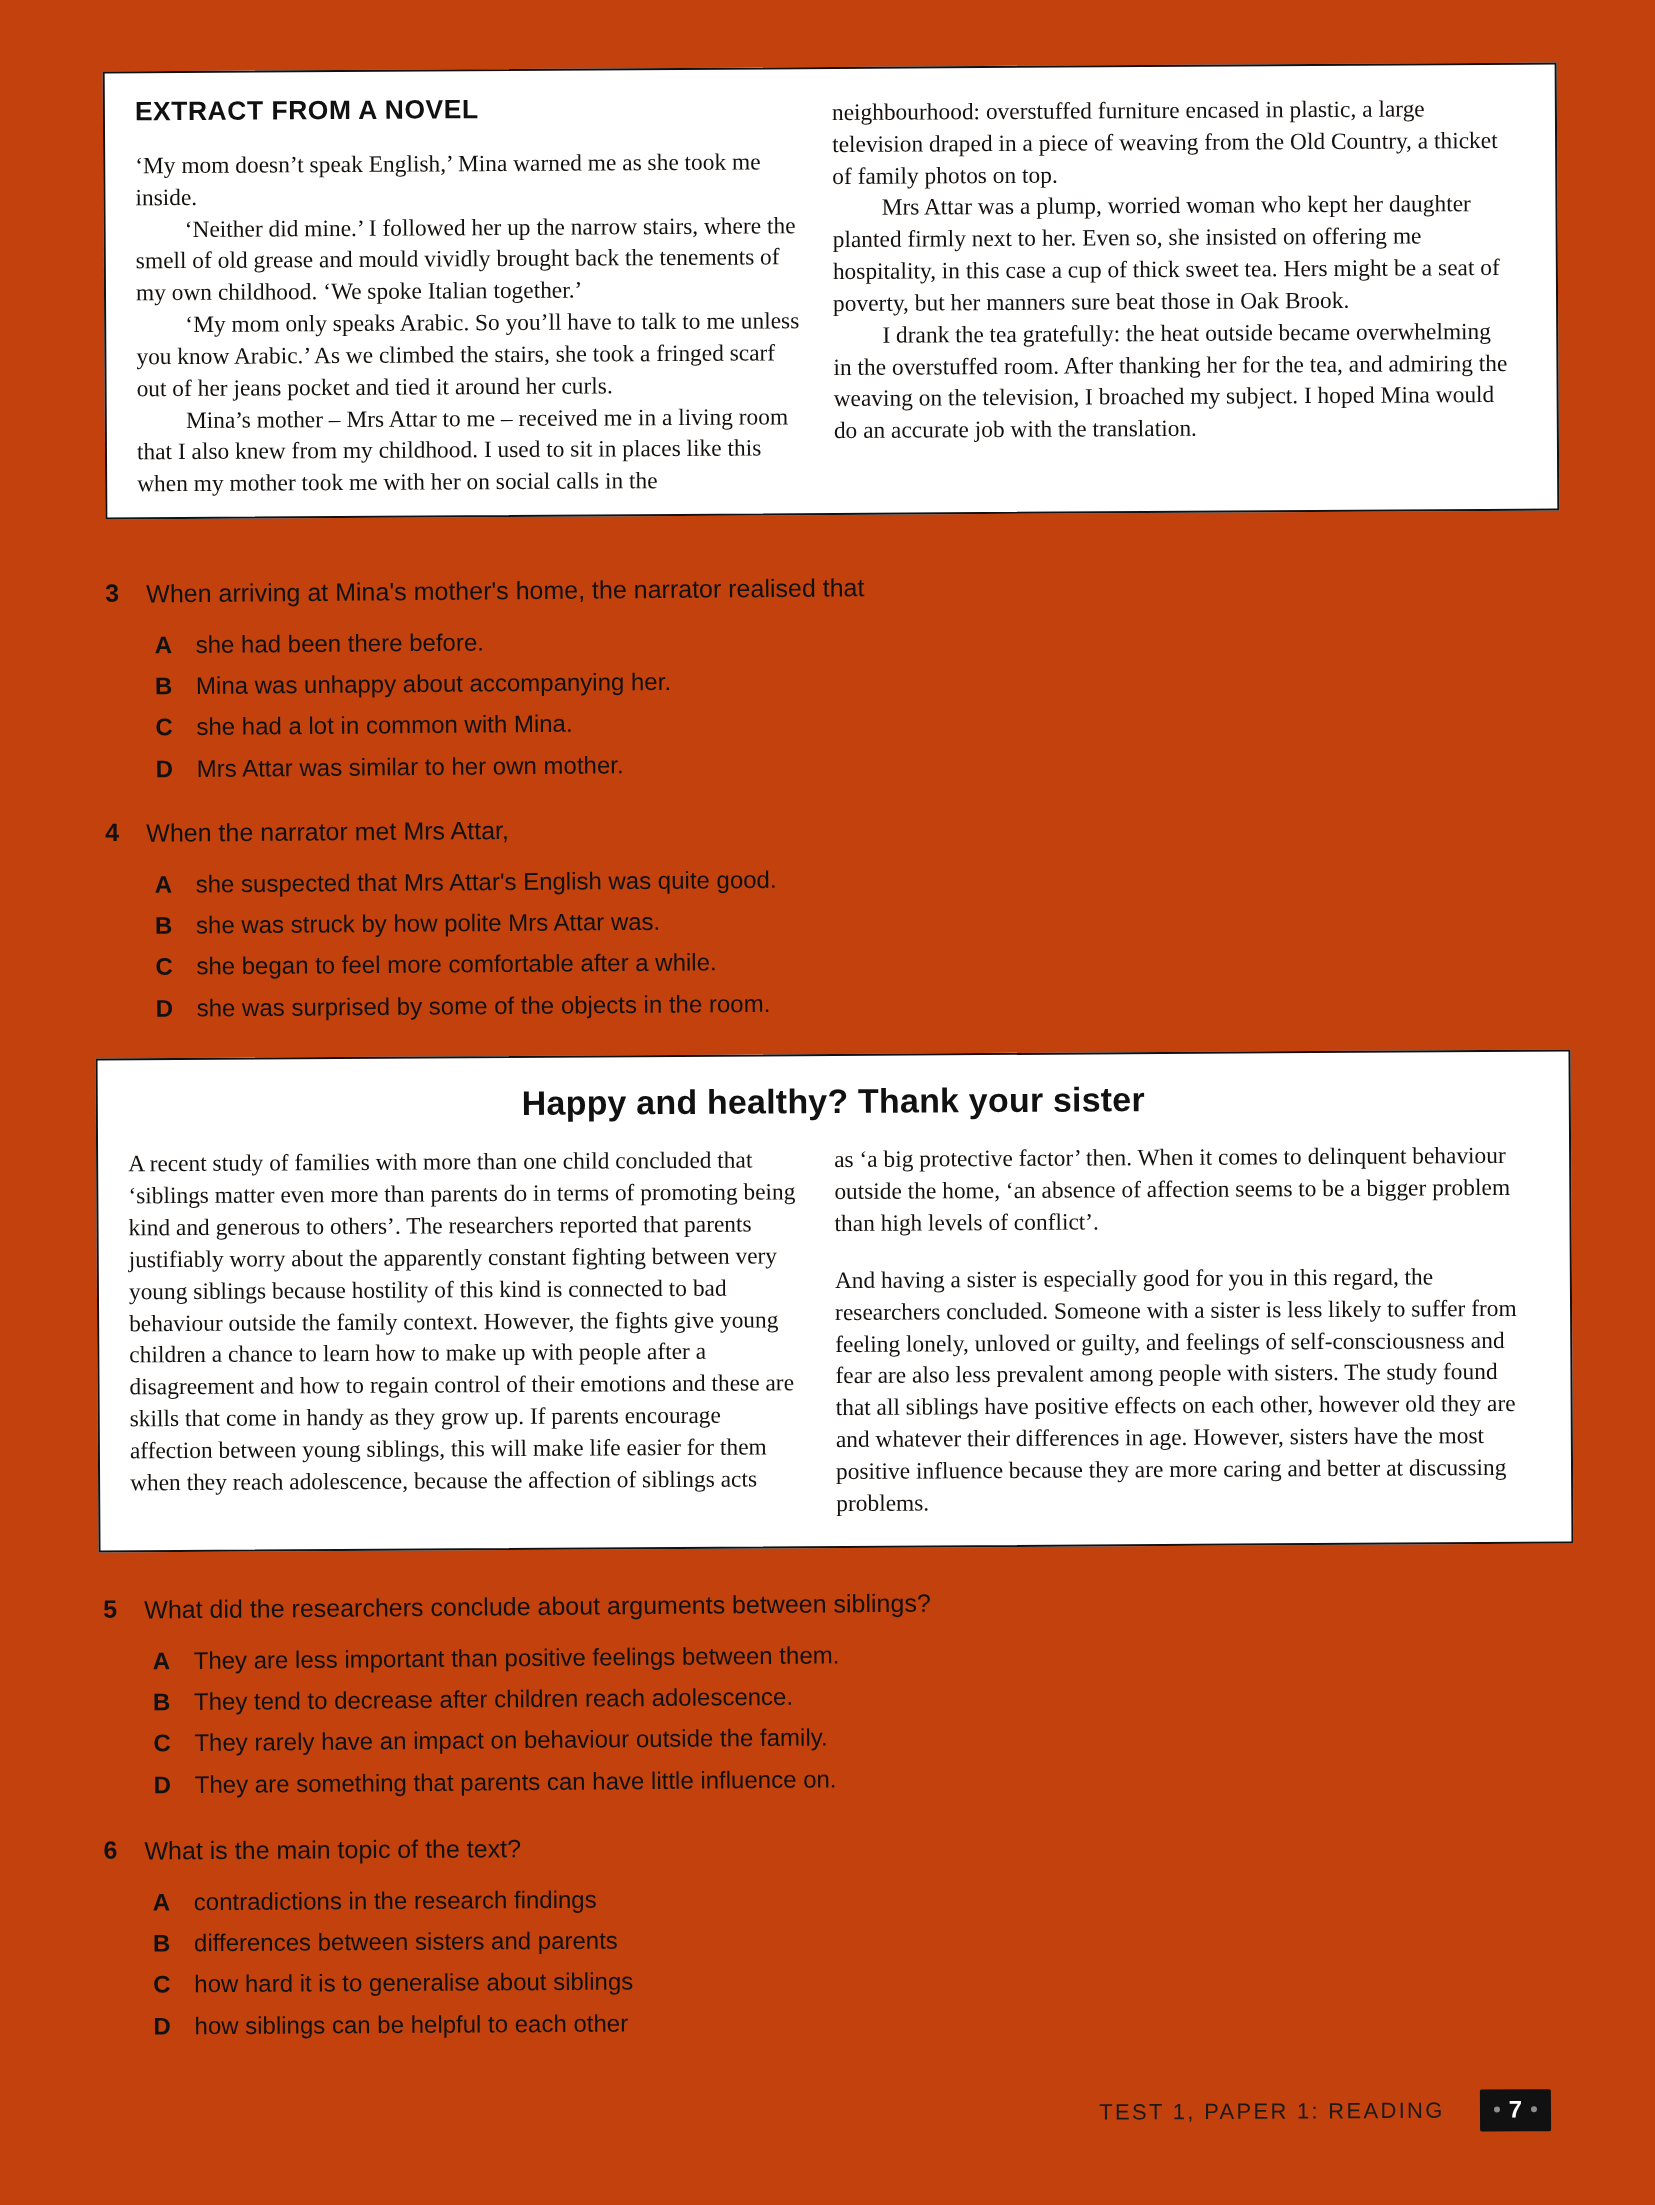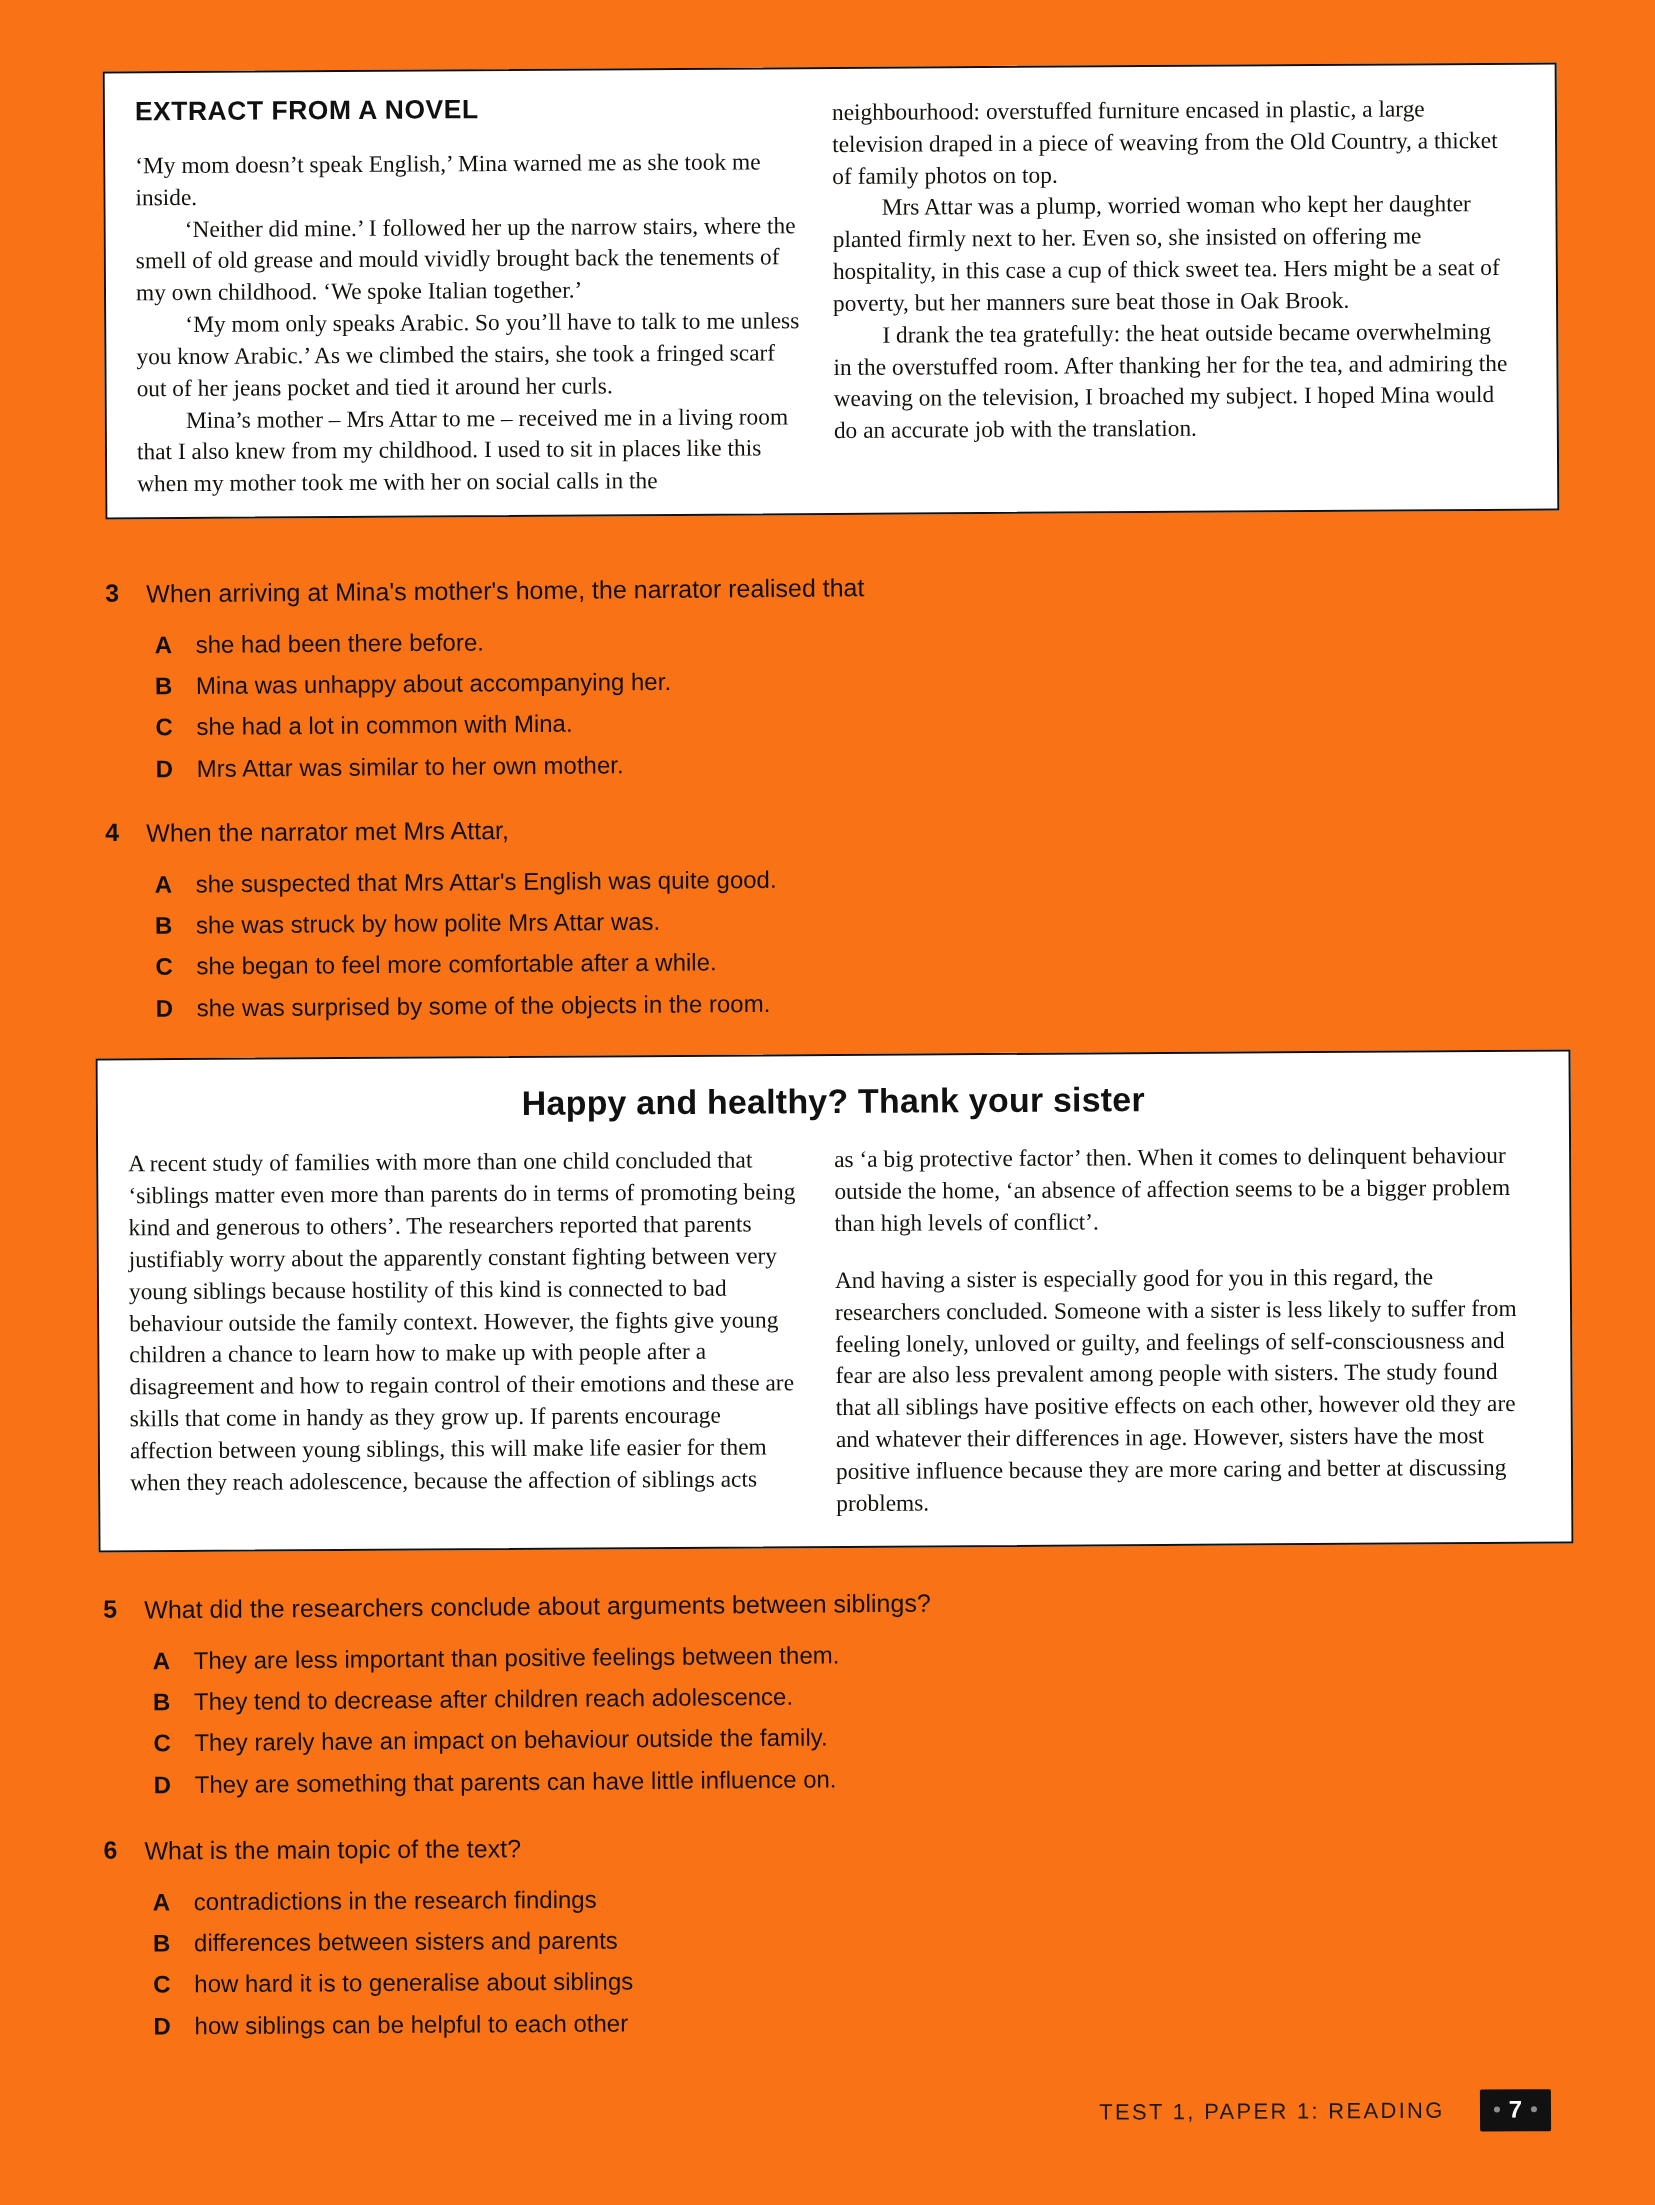--- a/index.html
+++ b/index.html
@@ -12,21 +12,21 @@
     height: 2206px;
     position: relative;
     font-family: "Liberation Sans", sans-serif;
     color: #0b0b0b;
     overflow: hidden;
   }
 
   .page {
     position: absolute;
     inset: 0;
-    background: #f97316;
+    background: #c2410c;
   }
 
   
   .passage-box {
     position: absolute;
     border: 2.2px solid #111;
     background: #ffffff;
     box-sizing: border-box;
   }
 

